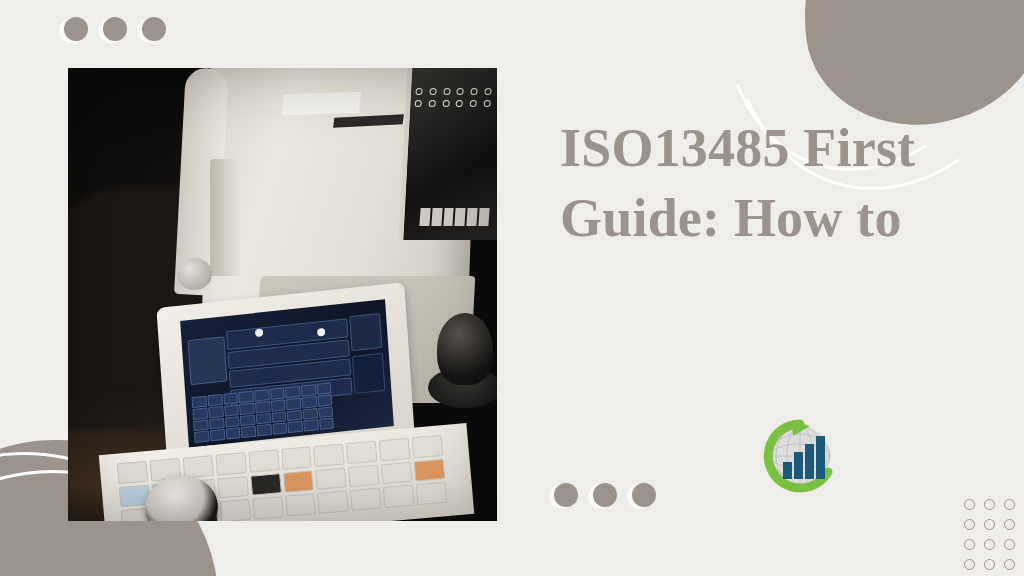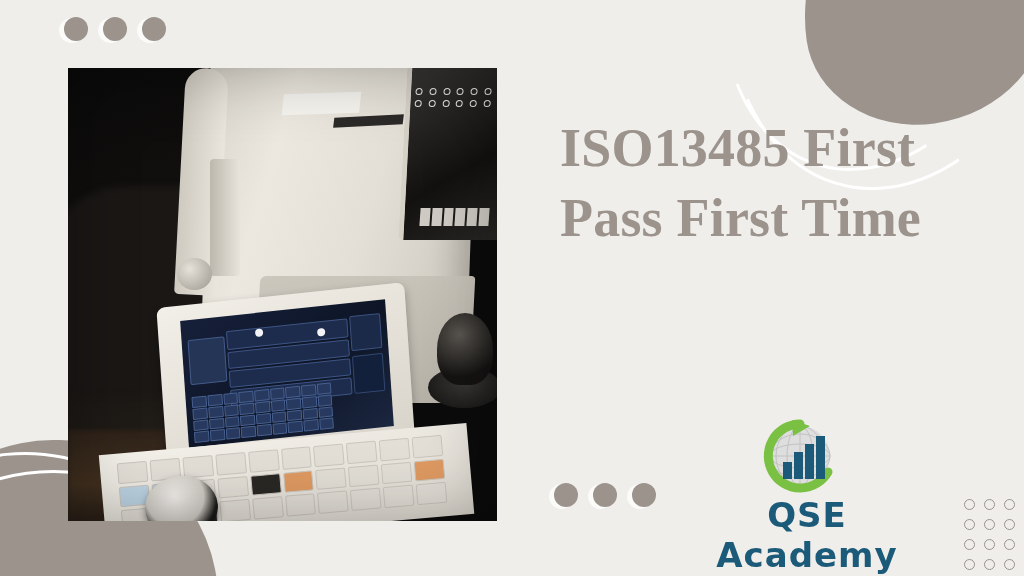--- a/index.html
+++ b/index.html
@@ -329,21 +329,21 @@
         <i></i>
       <i></i>
         <i></i>
     </div>
     <div class="ph-trackball"></div>
     <div class="ph-vign"></div>
   </div>
 
   <div class="title">
     <div>ISO13485 First</div>
-    <div>Pass First Time</div>
+    <div>Guide: How to</div>
   </div>
 
   <div class="logo">
     <div class="logo-mark">
       <svg width="104" height="78" viewBox="0 0 104 78" xmlns="http://www.w3.org/2000/svg">
         <g>
           <circle cx="52" cy="39" r="30" fill="#dedede"></circle>
           <g stroke="#c2c2c2" stroke-width="1" fill="none">
             <ellipse cx="52" cy="39" rx="30" ry="12"></ellipse>
             <ellipse cx="52" cy="39" rx="30" ry="22"></ellipse>
@@ -354,16 +354,15 @@
           </g>
           <path d="M52 7 A32 32 0 1 0 80 55" fill="none" stroke="#7ac143" stroke-width="9" stroke-linecap="round"></path>
           <path d="M44 3 L62 9 L45 19 Z" fill="#7ac143"></path>
           <rect x="35" y="45" width="9" height="17" fill="#1b5a78"></rect>
           <rect x="46" y="35" width="9" height="27" fill="#1b5a78"></rect>
           <rect x="57" y="27" width="9" height="35" fill="#1b5a78"></rect>
           <rect x="68" y="19" width="9" height="43" fill="#1b5a78"></rect>
         </g>
       </svg>
     </div>
-    <div class="logo-text">QSE Academy</div>
   </div>
 
 </div>
 
 </body></html>

